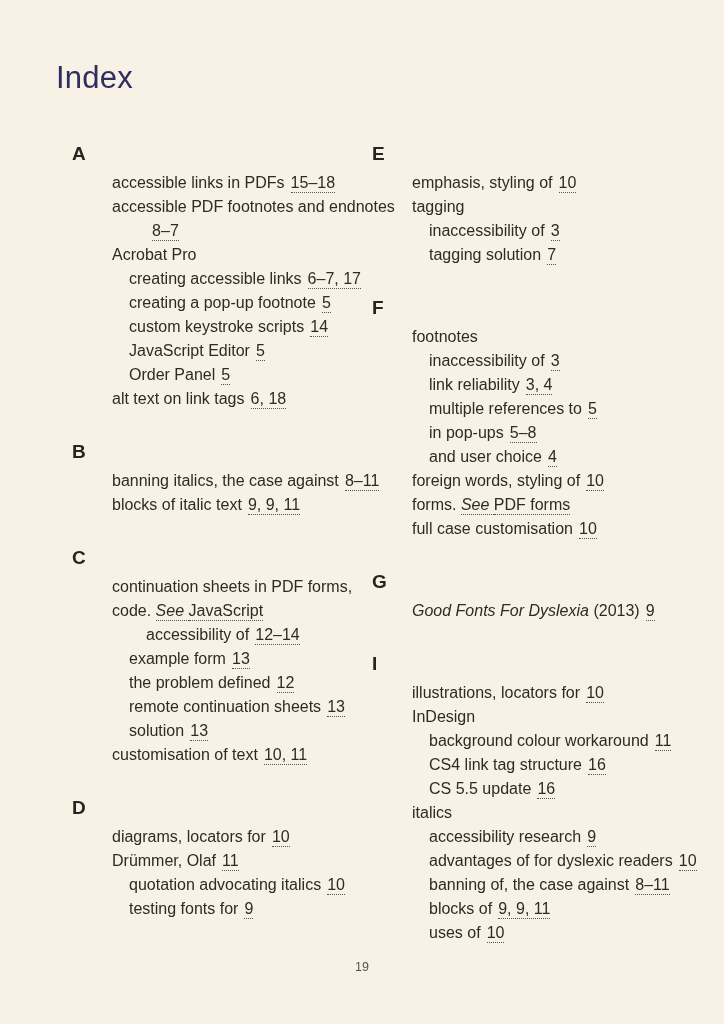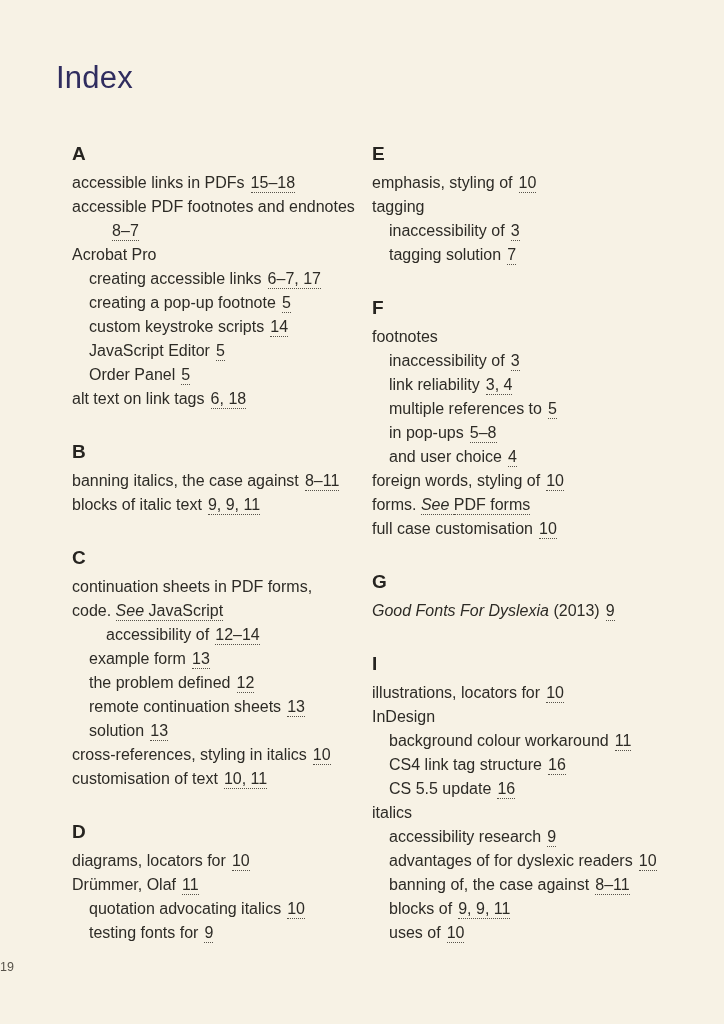--- a/index.html
+++ b/index.html
@@ -24,35 +24,35 @@
   .col { flex: none; }
   .col-left  { width: 300px; }
   .col-right { width: 340px; }
   .index-section { margin: 0 0 29px 0; }
   .letter {
     margin: 0 0 5px 0;
     font-size: 19px; font-weight: 700; line-height: 24px;
     color: #262420;
   }
   .entry {
-    font-size: 16px; line-height: 24px; white-space: nowrap;
+    font-size: 16px; line-height: 24px; white-space: nowrap; margin-left: 40px;
   }
   .indent-1 { padding-left: 17px; }
   .indent-2 { padding-left: 34px; }
   .it { font-style: italic; }
   a.pages, a.see-ref {
     color: inherit; text-decoration: none;
     border-bottom: 1px dotted #57534a;
     padding-bottom: 1px;
     cursor: pointer;
   }
   a.pages { margin-left: 0.38em; }
   .page-num {
     position: absolute; left: 0; right: 0; top: 960px;
-    text-align: left; font-size: 12.5px; color: #57534a;
+    text-align: center; font-size: 12.5px; color: #57534a;
   }
 </style>
 </head>
 <body>
 
 <div class="page">
   <h1 class="title">Index</h1>
   <div class="columns">
     <div class="col col-left">
         <section class="index-section">
@@ -75,21 +75,20 @@
         </section>
         <section class="index-section">
           <h2 class="letter">C</h2>
           <div class="entry indent-0"><span class="">continuation sheets in PDF forms,</span></div>
           <div class="entry indent-0"><span class="">code. </span><a class="it see-ref">See </a><a class="see-ref">JavaScript</a></div>
           <div class="entry indent-2"><span class="">accessibility of</span><a class="pages">12–14</a></div>
           <div class="entry indent-1"><span class="">example form</span><a class="pages">13</a></div>
           <div class="entry indent-1"><span class="">the problem defined</span><a class="pages">12</a></div>
           <div class="entry indent-1"><span class="">remote continuation sheets</span><a class="pages">13</a></div>
           <div class="entry indent-1"><span class="">solution</span><a class="pages">13</a></div>
-          <div class="entry indent-0"><span class="">cross-references, styling in italics</span><a class="pages">10</a></div>
           <div class="entry indent-0"><span class="">customisation of text</span><a class="pages">10, 11</a></div>
         </section>
         <section class="index-section">
           <h2 class="letter">D</h2>
           <div class="entry indent-0"><span class="">diagrams, locators for</span><a class="pages">10</a></div>
           <div class="entry indent-0"><span class="">Drümmer, Olaf</span><a class="pages">11</a></div>
           <div class="entry indent-1"><span class="">quotation advocating italics</span><a class="pages">10</a></div>
           <div class="entry indent-1"><span class="">testing fonts for</span><a class="pages">9</a></div>
         </section>
       </div>

